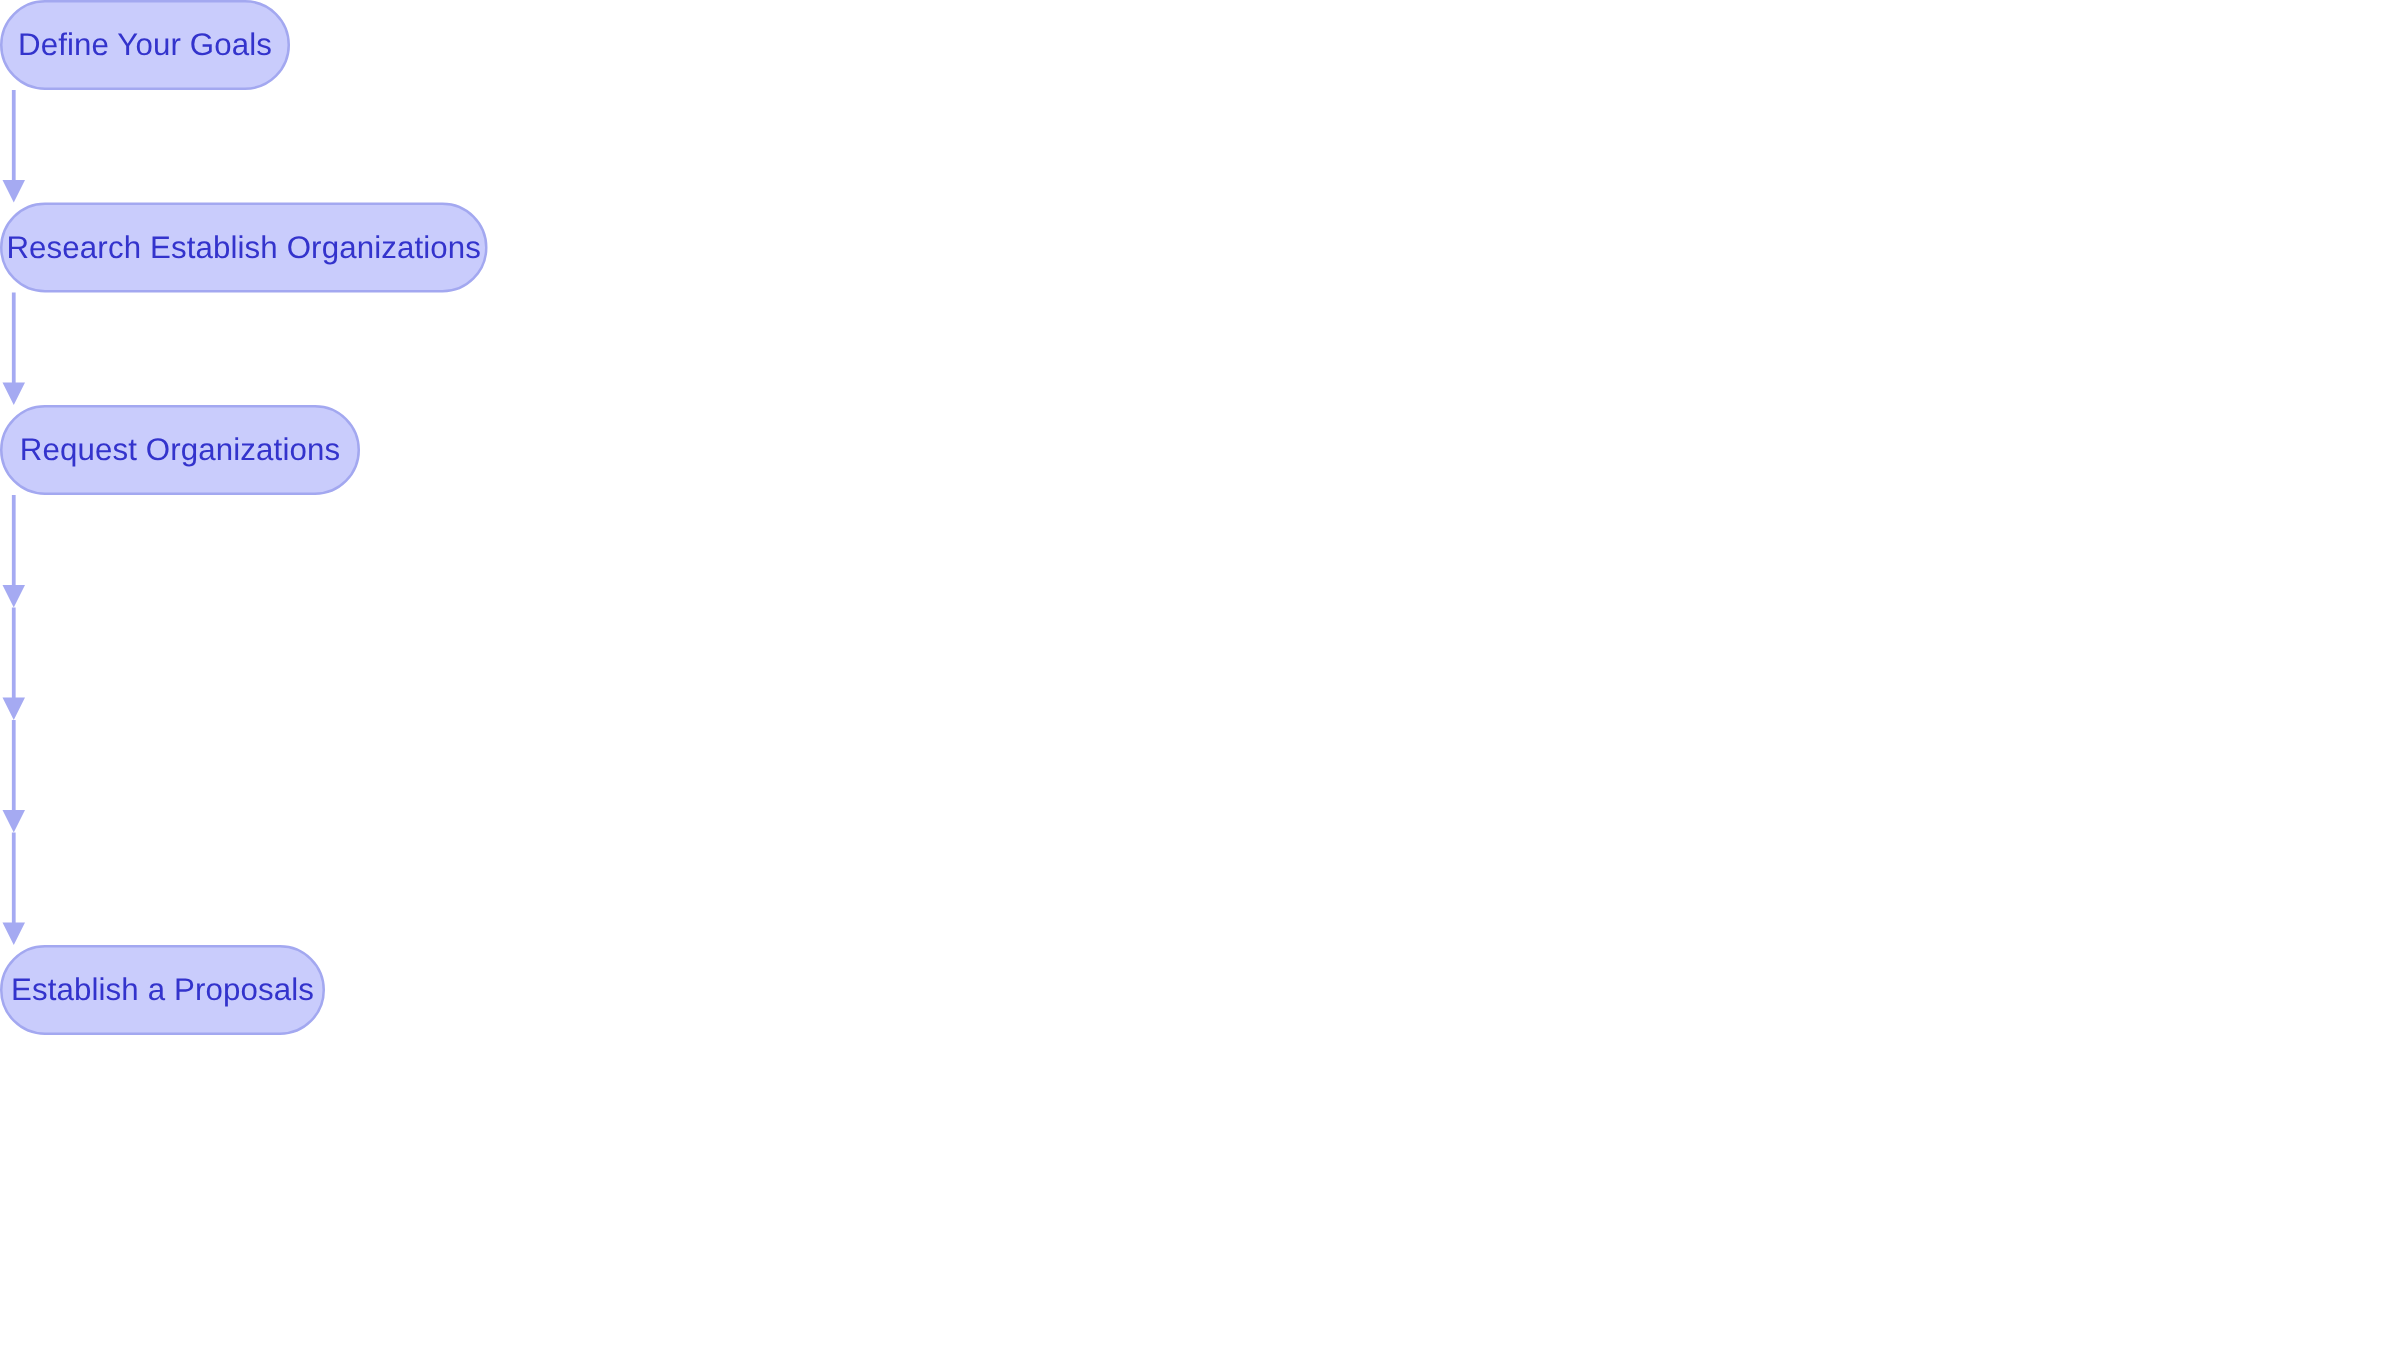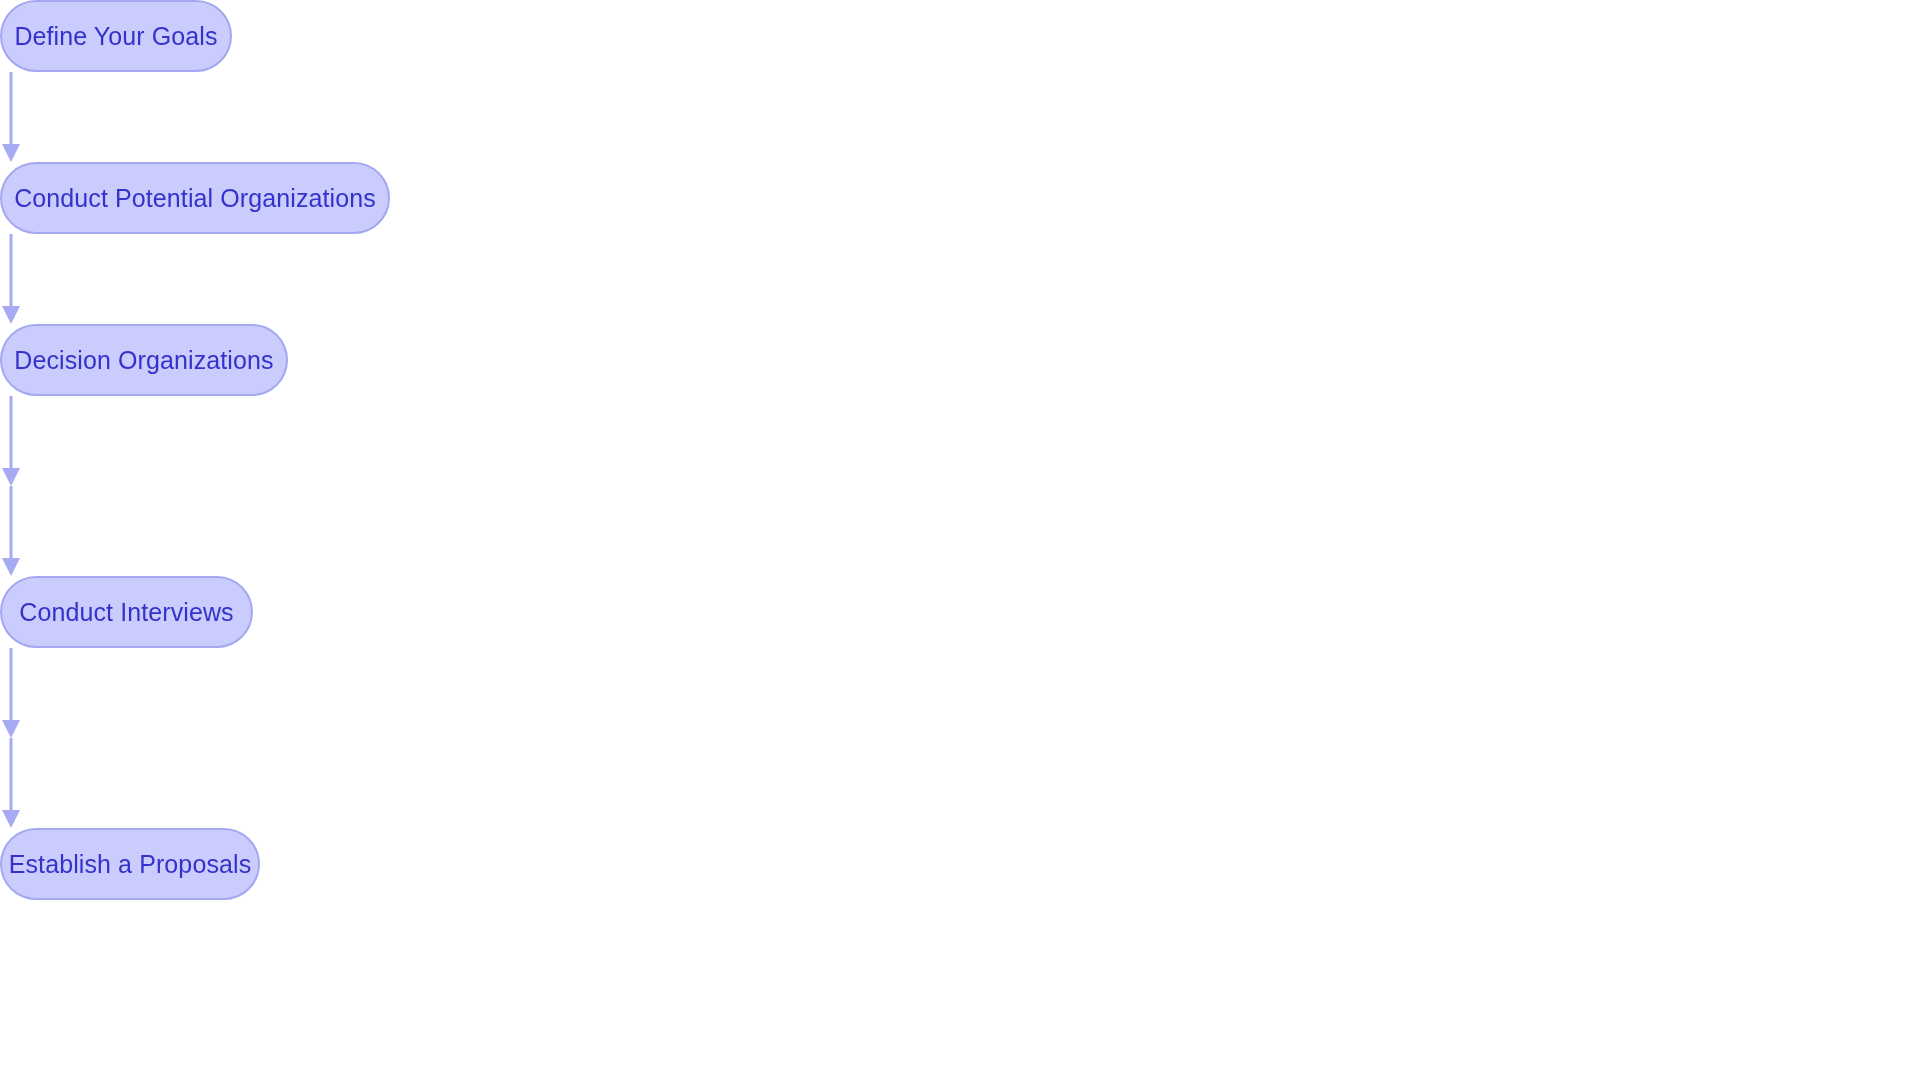--- a/index.html
+++ b/index.html
@@ -100,46 +100,43 @@
     <div class="node n0">
       <span class="node-label">Define Your Goals</span>
     </div>
 
     <div class="connector">
       <div class="stem"></div>
       <div class="head"></div>
     </div>
 
     <div class="node n1">
-      <span class="node-label">Conduct Potential Organizations</span>
+      <span class="node-label">Research Establish Organizations</span>
     </div>
 
     <div class="connector">
       <div class="stem"></div>
       <div class="head"></div>
     </div>
 
     <div class="node n2">
-      <span class="node-label">Decision Organizations</span>
+      <span class="node-label">Request Organizations</span>
     </div>
 
     <div class="connector">
       <div class="stem"></div>
       <div class="head"></div>
     </div>
 
 
     <div class="connector">
       <div class="stem"></div>
       <div class="head"></div>
     </div>
 
-    <div class="node n4">
-      <span class="node-label">Conduct Interviews</span>
-    </div>
 
     <div class="connector">
       <div class="stem"></div>
       <div class="head"></div>
     </div>
 
 
     <div class="connector">
       <div class="stem"></div>
       <div class="head"></div>

